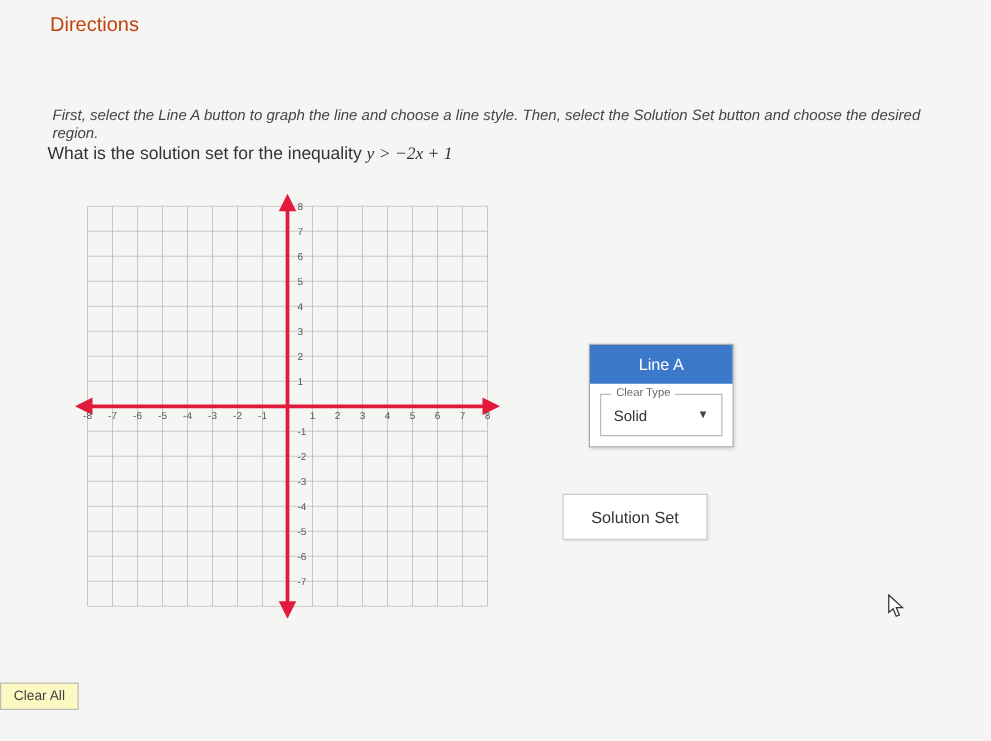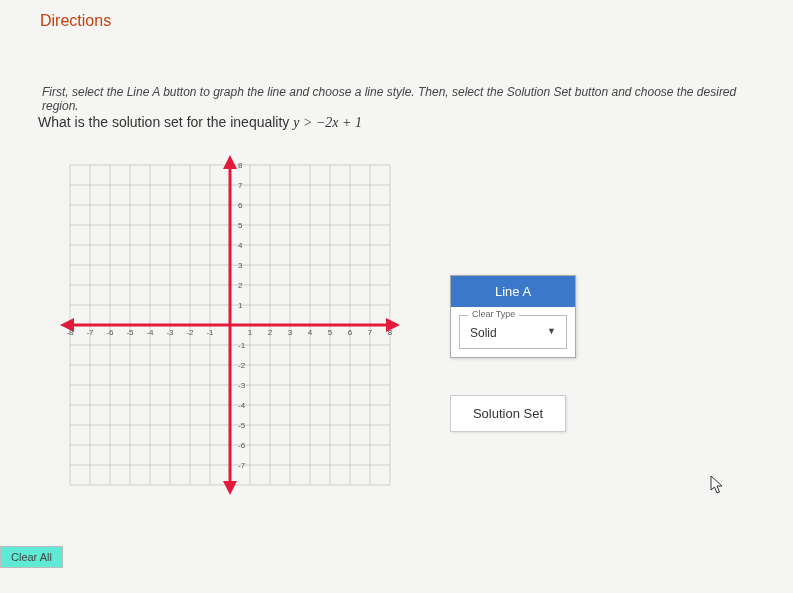--- a/index.html
+++ b/index.html
@@ -49,22 +49,22 @@
       height: 340px;
     }
     .graph {
       width: 100%;
       height: 100%;
     }
     
     .panel-line-a {
       position: absolute;
       top: 275px;
-      left: 450px;
-      width: 126px;
+      left: 471px;
+      width: 116px;
       background: #fff;
       border: 1px solid #aaa;
       box-shadow: 1px 1px 3px rgba(0,0,0,0.15);
     }
     .panel-line-a-header {
       background: #3b78c9;
       color: #fff;
       padding: 8px 0;
       text-align: center;
       font-size: 13px;
@@ -110,21 +110,21 @@
       padding: 10px 0;
       text-align: center;
       font-size: 13px;
       color: #333;
       cursor: pointer;
     }
     .clear-all {
       position: absolute;
       top: 546px;
       left: 0px;
-      background: #5eead4;
+      background: #fef9c3;
       border: 1px solid #bbb;
       padding: 4px 10px;
       font-size: 11px;
       color: #444;
       cursor: pointer;
     }
     
     .cursor-img {
       position: absolute;
       top: 475px;

